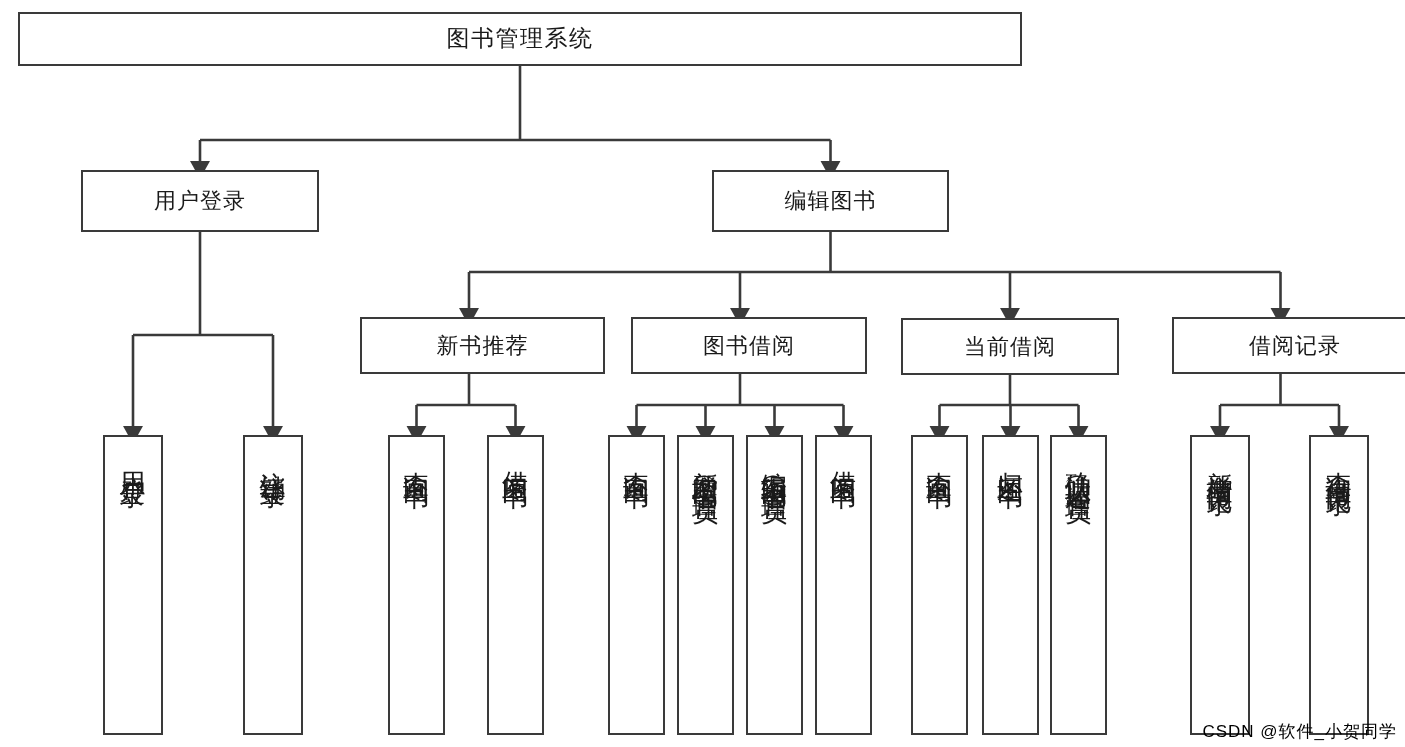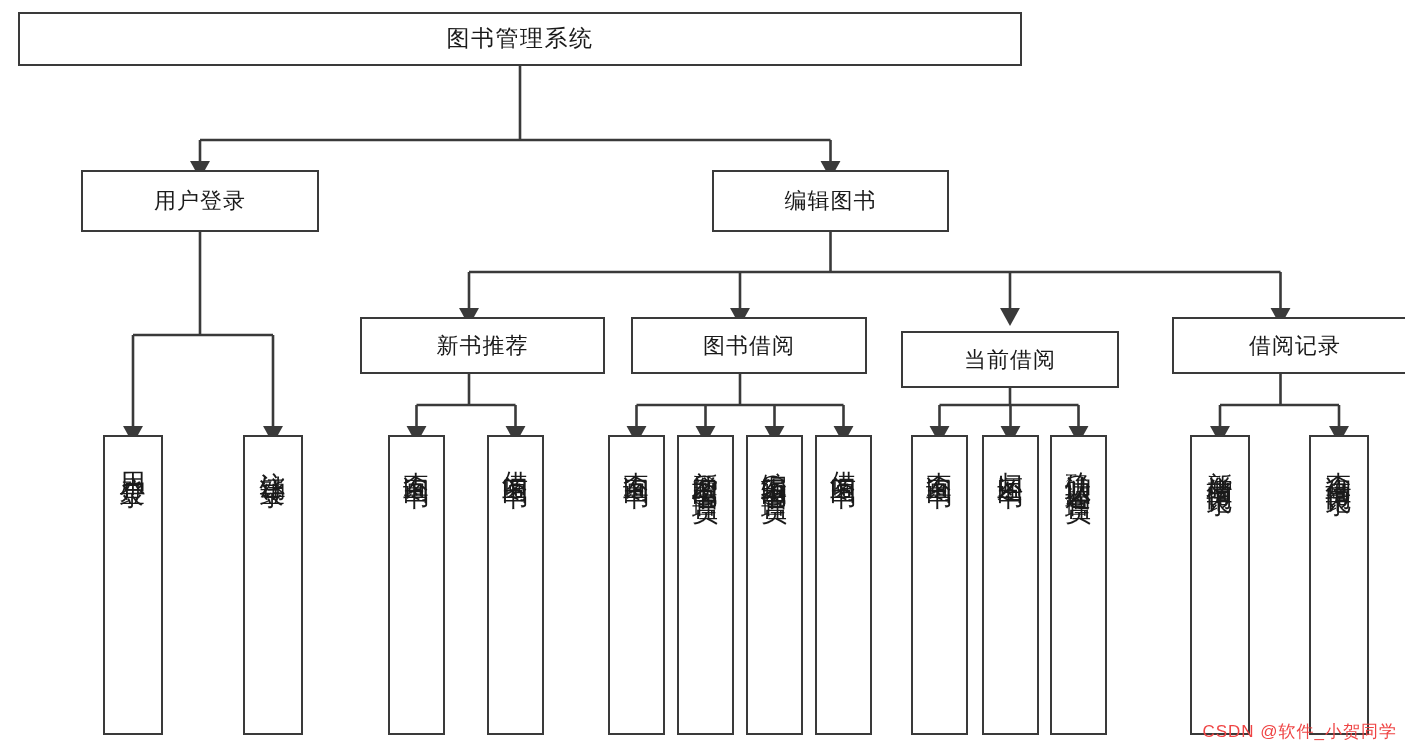--- a/index.html
+++ b/index.html
@@ -62,21 +62,21 @@
     text-orientation: upright;
     font-size: 26px;
     letter-spacing: 4px;
     line-height: 1;
   }
   #watermark {
     position: absolute;
     right: 8px;
     bottom: 4px;
     font-size: 17px;
-    color: #ef4444;
+    color: #000000;
     letter-spacing: 1px;
     z-index: 5;
     white-space: nowrap;
   }
 </style>
 </head>
 <body>
 
 <div id="canvas">
   <svg id="edges" viewBox="0 0 1405 747" xmlns="http://www.w3.org/2000/svg">
@@ -131,21 +131,21 @@
       </div>
       <div class="node horiz" style="left: 712px; top: 170px; width: 237px; height: 62px;">
         <span class="label">编辑图书</span>
       </div>
       <div class="node horiz" style="left: 360px; top: 317px; width: 245px; height: 57px;">
         <span class="label">新书推荐</span>
       </div>
       <div class="node horiz" style="left: 631px; top: 317px; width: 236px; height: 57px;">
         <span class="label">图书借阅</span>
       </div>
-      <div class="node horiz" style="left: 901px; top: 331px; width: 218px; height: 57px;">
+      <div class="node horiz" style="left: 901px; top: 318px; width: 218px; height: 57px;">
         <span class="label">当前借阅</span>
       </div>
       <div class="node horiz" style="left: 1172px; top: 317px; width: 246px; height: 57px;">
         <span class="label">借阅记录</span>
       </div>
       <div class="node leaf" style="left: 103px; top: 435px; width: 60px; height: 300px;">
         <span class="label">用户登录</span>
       </div>
       <div class="node leaf" style="left: 243px; top: 435px; width: 60px; height: 300px;">
         <span class="label">注销登录</span>

